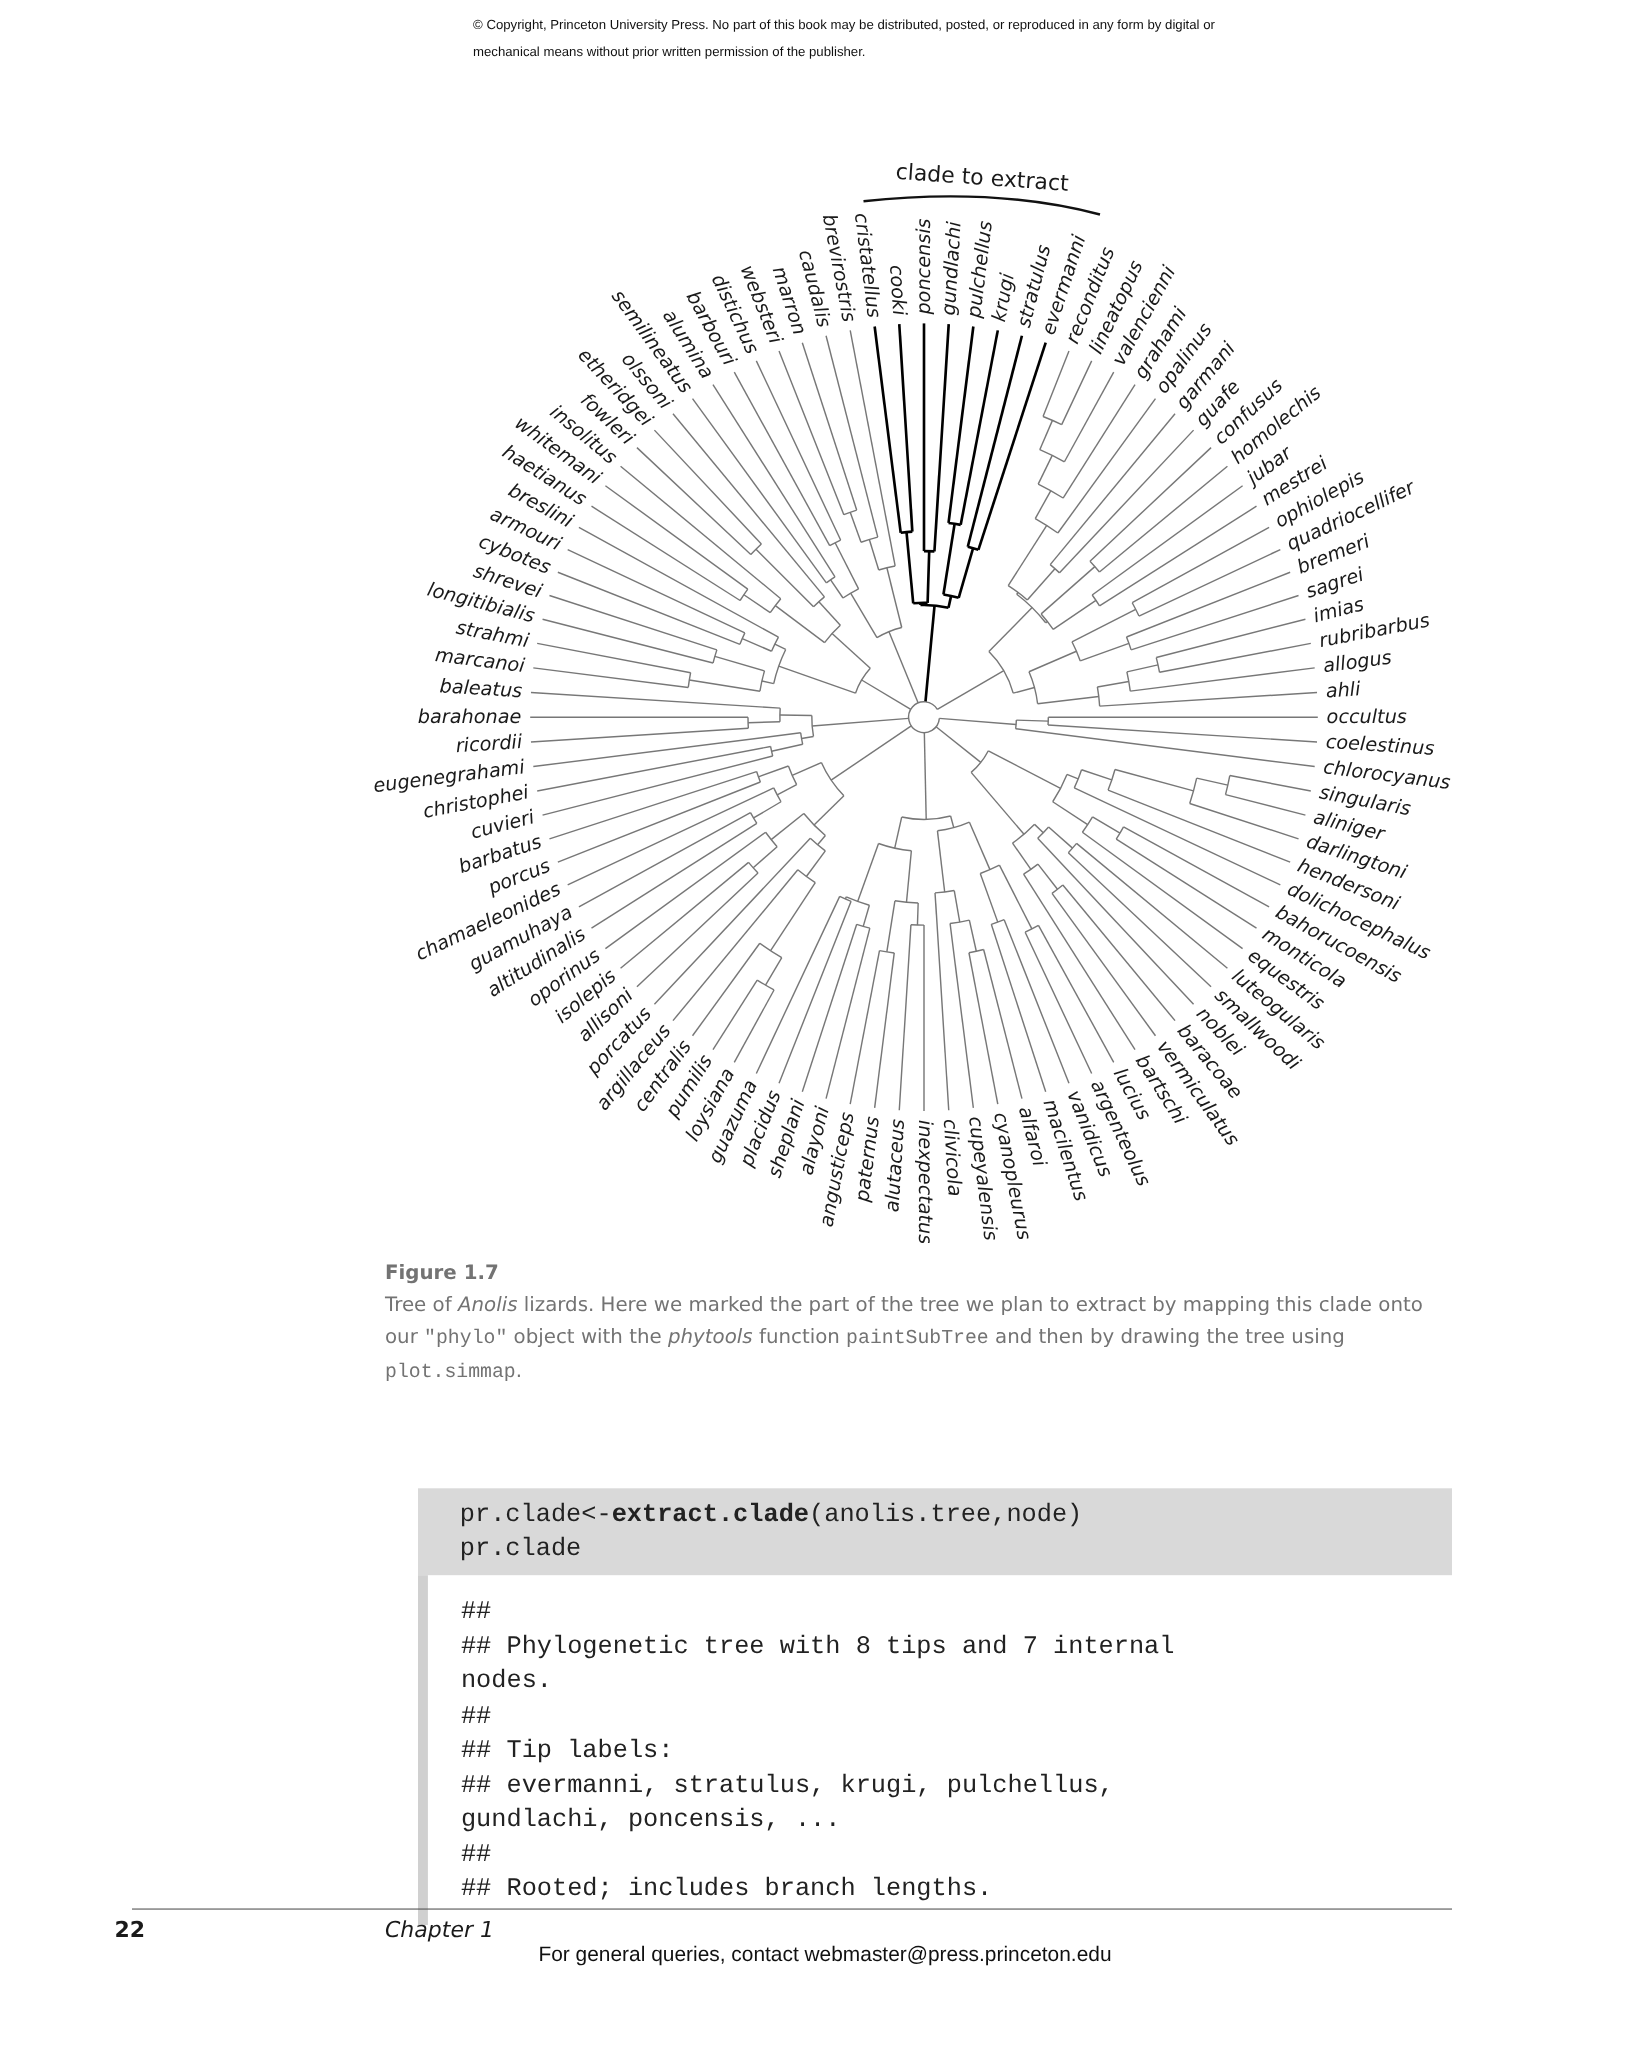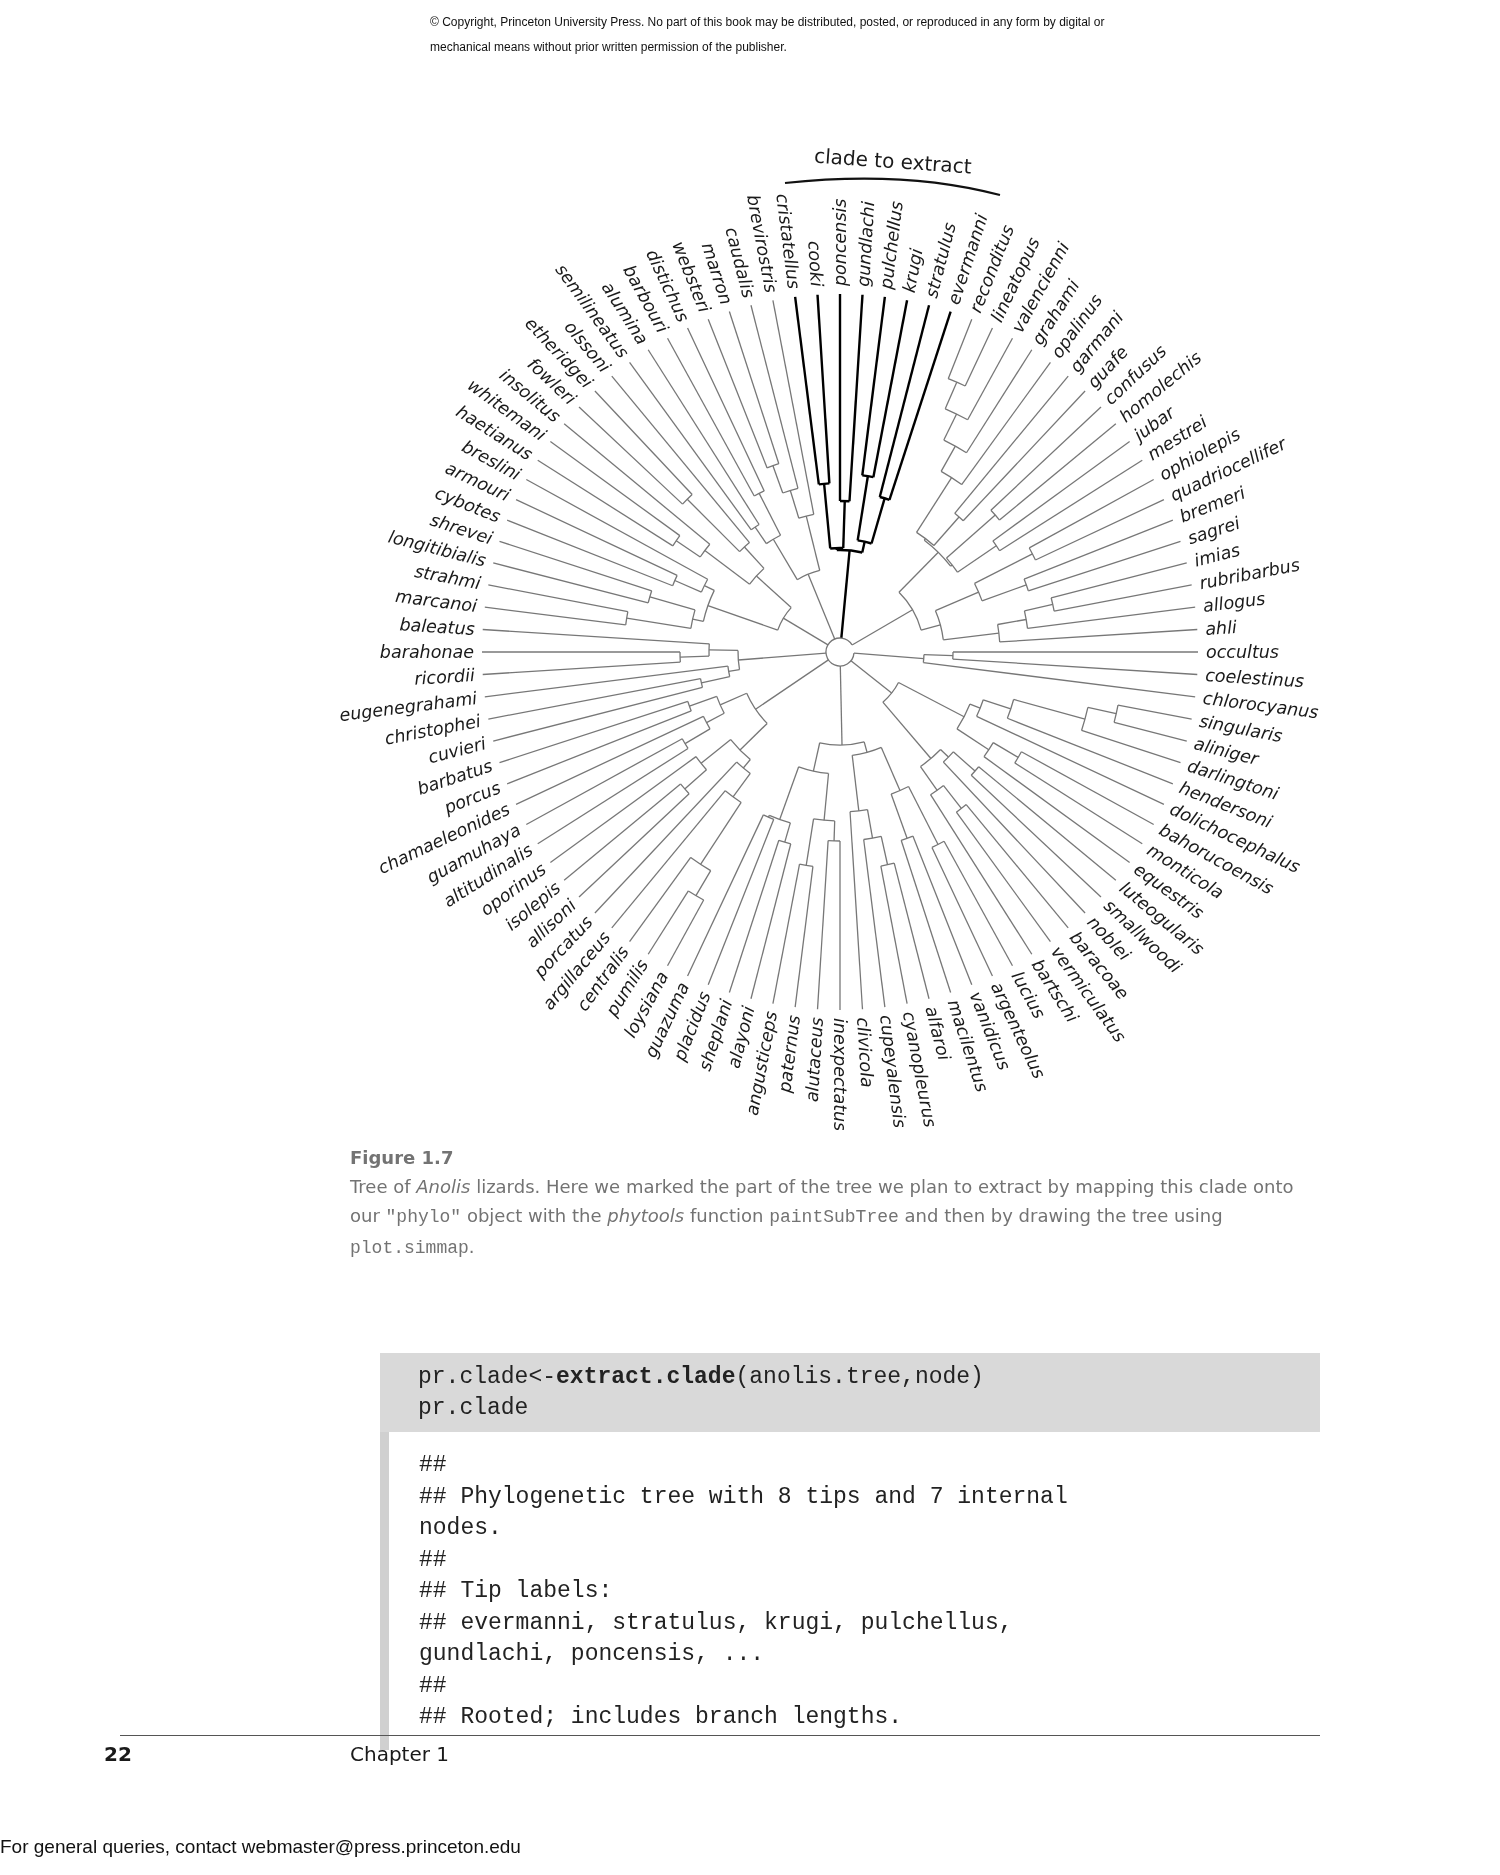--- a/index.html
+++ b/index.html
@@ -11,22 +11,22 @@
   .clade-title { font-family: "DejaVu Sans", sans-serif; font-size: 20px; fill: #1a1a1a; }
   .caption { position: absolute; left: 350px; top: 1143px; width: 975px; font-family: "DejaVu Sans", sans-serif; font-size: 18px; line-height: 29px; color: #737373; }
   .caption .fig-num { font-weight: bold; display: block; font-size: 18px; }
   .caption .mono { font-family: "Liberation Mono", monospace; font-size: 18px; }
   .code-block { position: absolute; left: 380px; top: 1305px; width: 940px; margin-top: 48px; }
   .code-input { background: #d9d9d9; padding: 9px 0 8px 38px; font-family: "Liberation Mono", monospace; font-size: 23px; line-height: 31px; color: #222; }
   .code-input b { font-weight: bold; }
   .code-output { border-left: 9px solid #d0d0d0; padding: 18px 0 10px 30px; font-family: "Liberation Mono", monospace; font-size: 23px; line-height: 31.5px; color: #222; white-space: pre-wrap; height: 290px; }
   .rule { position: absolute; left: 120px; top: 1735px; width: 1200px; height: 1px; background: #555; }
   .page-num { position: absolute; left: 104px; top: 1742px; font-family: "DejaVu Sans", sans-serif; font-weight: bold; font-size: 20px; }
-  .chapter { position: absolute; left: 350px; top: 1742px; font-family: "DejaVu Sans", sans-serif; font-size: 20px; }
-  .footer { position: absolute; left: 0; top: 1836px; width: 1500px; text-align: left; font-family: "Liberation Sans", sans-serif; font-size: 19px; color: #111; }
+  .chapter { position: absolute; left: 350px; top: 1742px; font-family: "DejaVu Sans", sans-serif; font-size: 20px; font-style: italic; }
+  .footer { position: absolute; left: 0; top: 1767px; width: 1500px; text-align: center; font-family: "Liberation Sans", sans-serif; font-size: 19px; color: #111; }
 </style>
 </head>
 <body>
 
 <div class="copyright">© Copyright, Princeton University Press. No part of this book may be distributed, posted, or reproduced in any form by digital or mechanical means without prior written permission of the publisher.</div>
 
 <div class="figure">
   <svg id="tree-svg" viewBox="0 120 1500 1010" xmlns="http://www.w3.org/2000/svg">
     <path d="M 785 183 Q 905 170 1000 195" fill="none" stroke="#111" stroke-width="2.2"></path>
     <text class="clade-title" x="893" y="168" text-anchor="middle" transform="rotate(4 893 160)">clade to extract</text>

